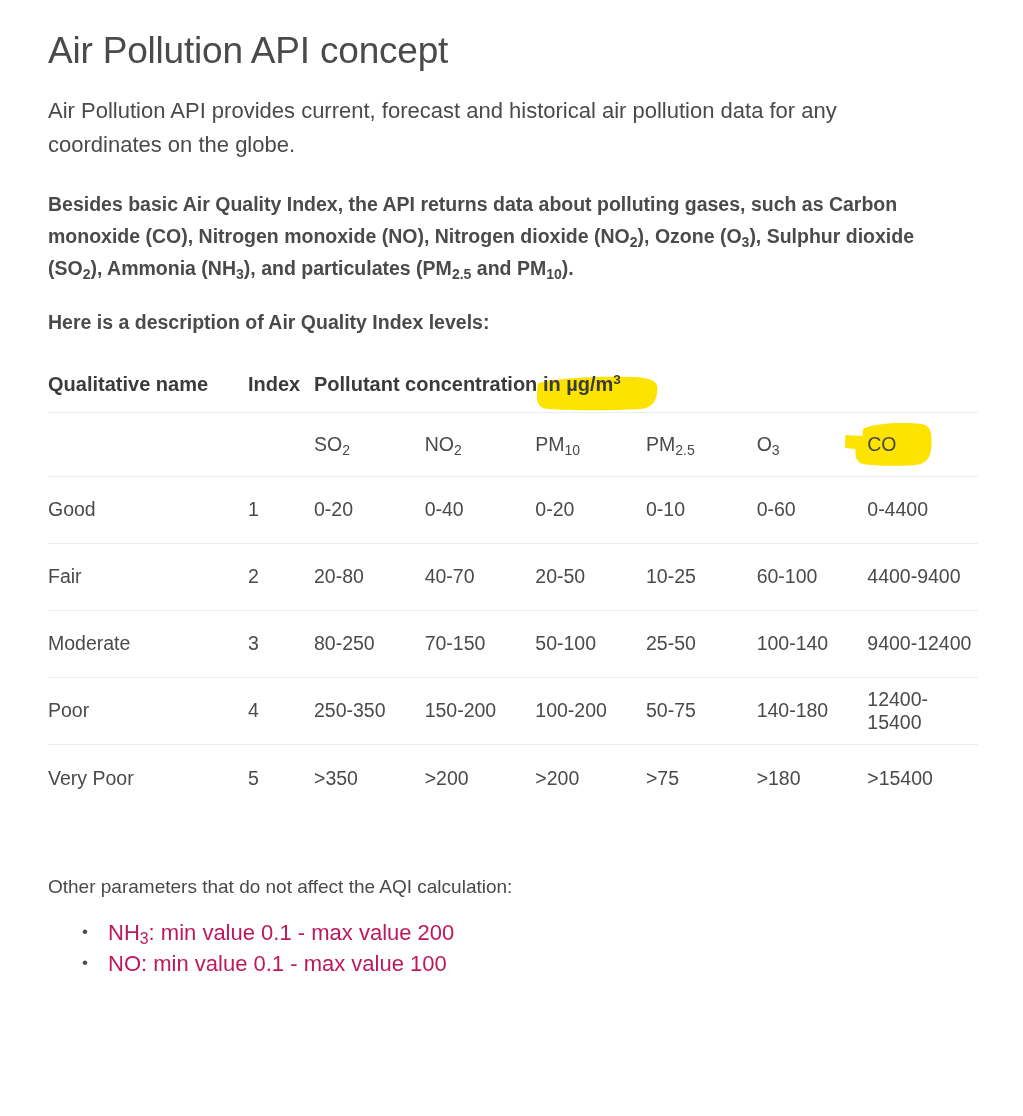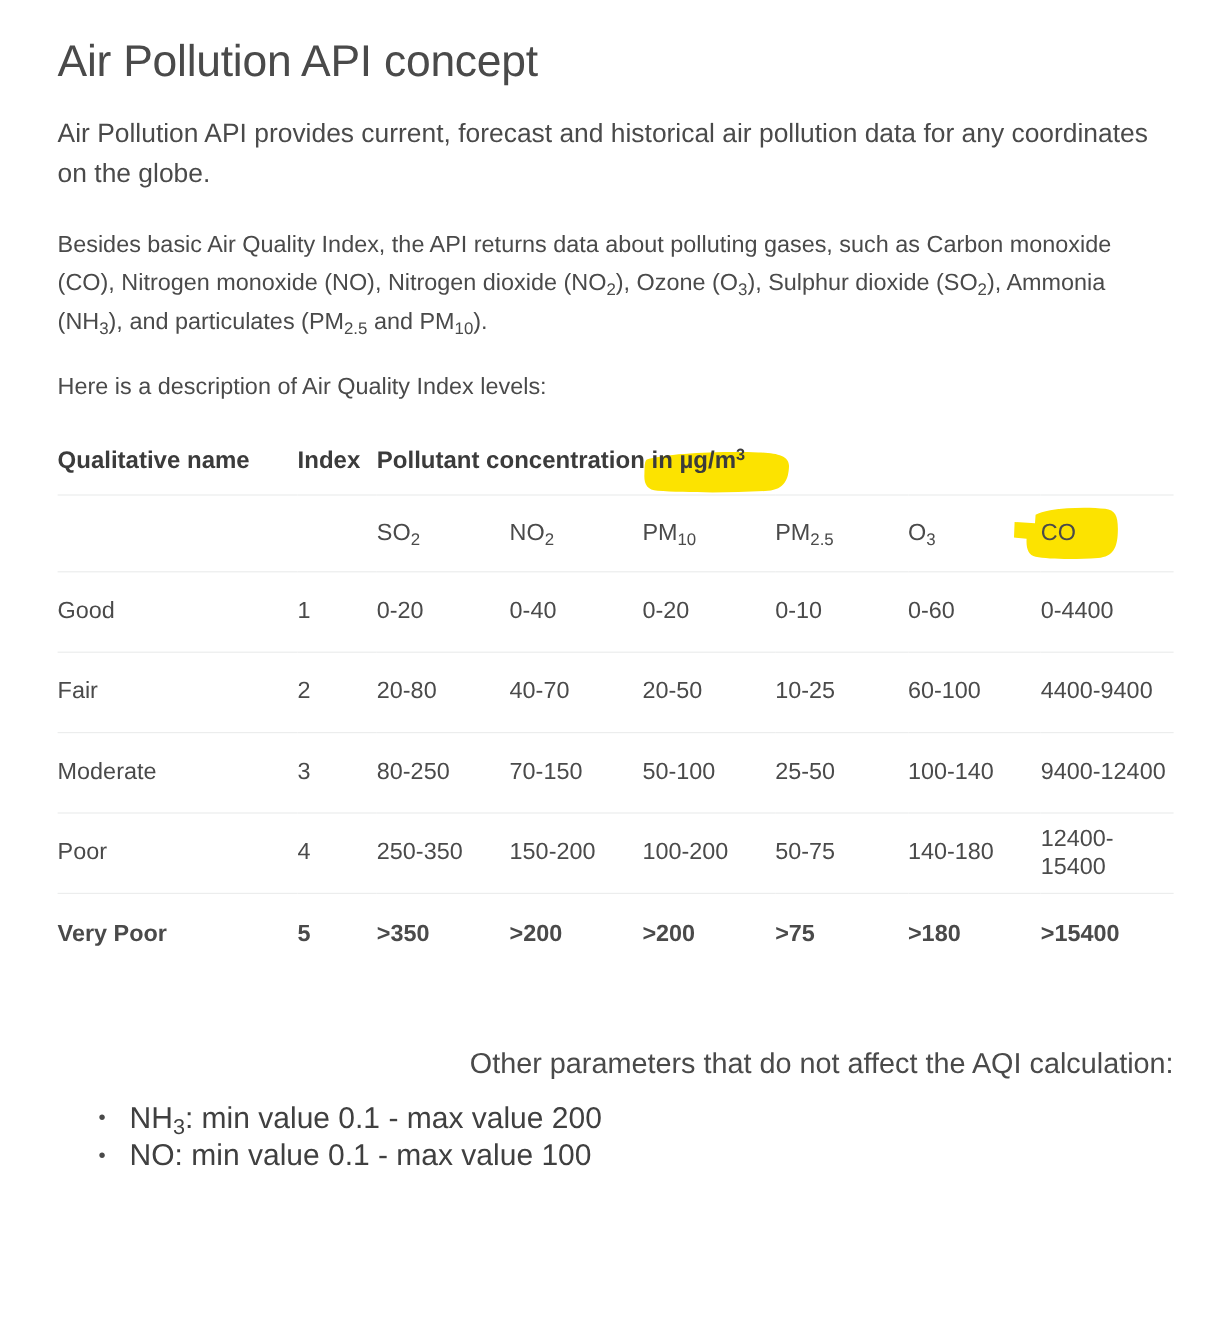--- a/index.html
+++ b/index.html
@@ -11,21 +11,21 @@
   body {
     width: 1023px;
     height: 1116px;
     font-family: "Liberation Sans", sans-serif;
     color: #3f3f3f;
     overflow: hidden;
     position: relative;
   }
   .page {
     position: relative;
-    padding: 28px 45px 0 48px;
+    padding: 28px 68px 0 48px;
   }
 
   h1.doc-title {
     font-size: 37px;
     font-weight: 400;
     color: #4a4a4a;
     margin: 0 0 20px 0;
     line-height: 1.25;
     letter-spacing: -0.2px;
   }
@@ -37,21 +37,21 @@
     margin: 0 0 26px 0;
     font-weight: 400;
     max-width: 935px;
   }
 
   p.body-text {
     font-size: 19.5px;
     line-height: 32px;
     color: #4a4a4a;
     margin: 0 0 22px 0;
-    font-weight: 400;
+    font-weight: 700;
     max-width: 930px;
   }
 
   sub { font-size: 0.72em; line-height: 0; vertical-align: -0.28em; }
   sup { font-size: 0.68em; line-height: 0; vertical-align: 0.52em; }
 
   
   table.aqi-table {
     border-collapse: collapse;
     width: 930px;
@@ -76,21 +76,21 @@
     border-bottom: 1px solid #eceded;
   }
   tr.sub-row td {
     height: 64px;
     border-bottom: 1px solid #eceded;
   }
   tr.data-row td {
     height: 67px;
     border-bottom: 1px solid #eceded;
   }
-  tr.data-row.last td { border-bottom: none; font-weight: bold; }
+  tr.data-row.last td { border-bottom: none; }
 
   td.c-name, th.c-name { padding-left: 11px; width: 200px; }
   td.c-index, th.c-index { width: 66px; text-align: center; }
   td.c-pol { width: 104px; }
   td.c-pol-wide { width: 112px; }
   td.c-pol-sm { width: 85px; }
   td.c-co { width: 175px; }
   th.c-conc { padding-left: 4px; }
 
   
@@ -106,35 +106,34 @@
   }
   .hl-co {
     left: -24px;
     top: -12px;
     width: 90px;
     height: 46px;
   }
 
   
   p.other-params {
-    font-size: 24px;
+    font-size: 19px;
     line-height: 32px;
     color: #4a4a4a;
     margin: 60px 0 14px 0;
-    text-align: right;
   }
   ul.params-list {
     margin: 0;
     padding-left: 34px;
     list-style: none;
   }
   ul.params-list li {
-    font-size: 25px;
+    font-size: 22px;
     line-height: 31px;
-    color: #404040;
+    color: #be185d;
     position: relative;
     padding-left: 26px;
   }
   ul.params-list li::before {
     content: "\2022";
     position: absolute;
     left: 0;
     top: -1px;
     font-size: 17px;
     color: #4a4a4a;

